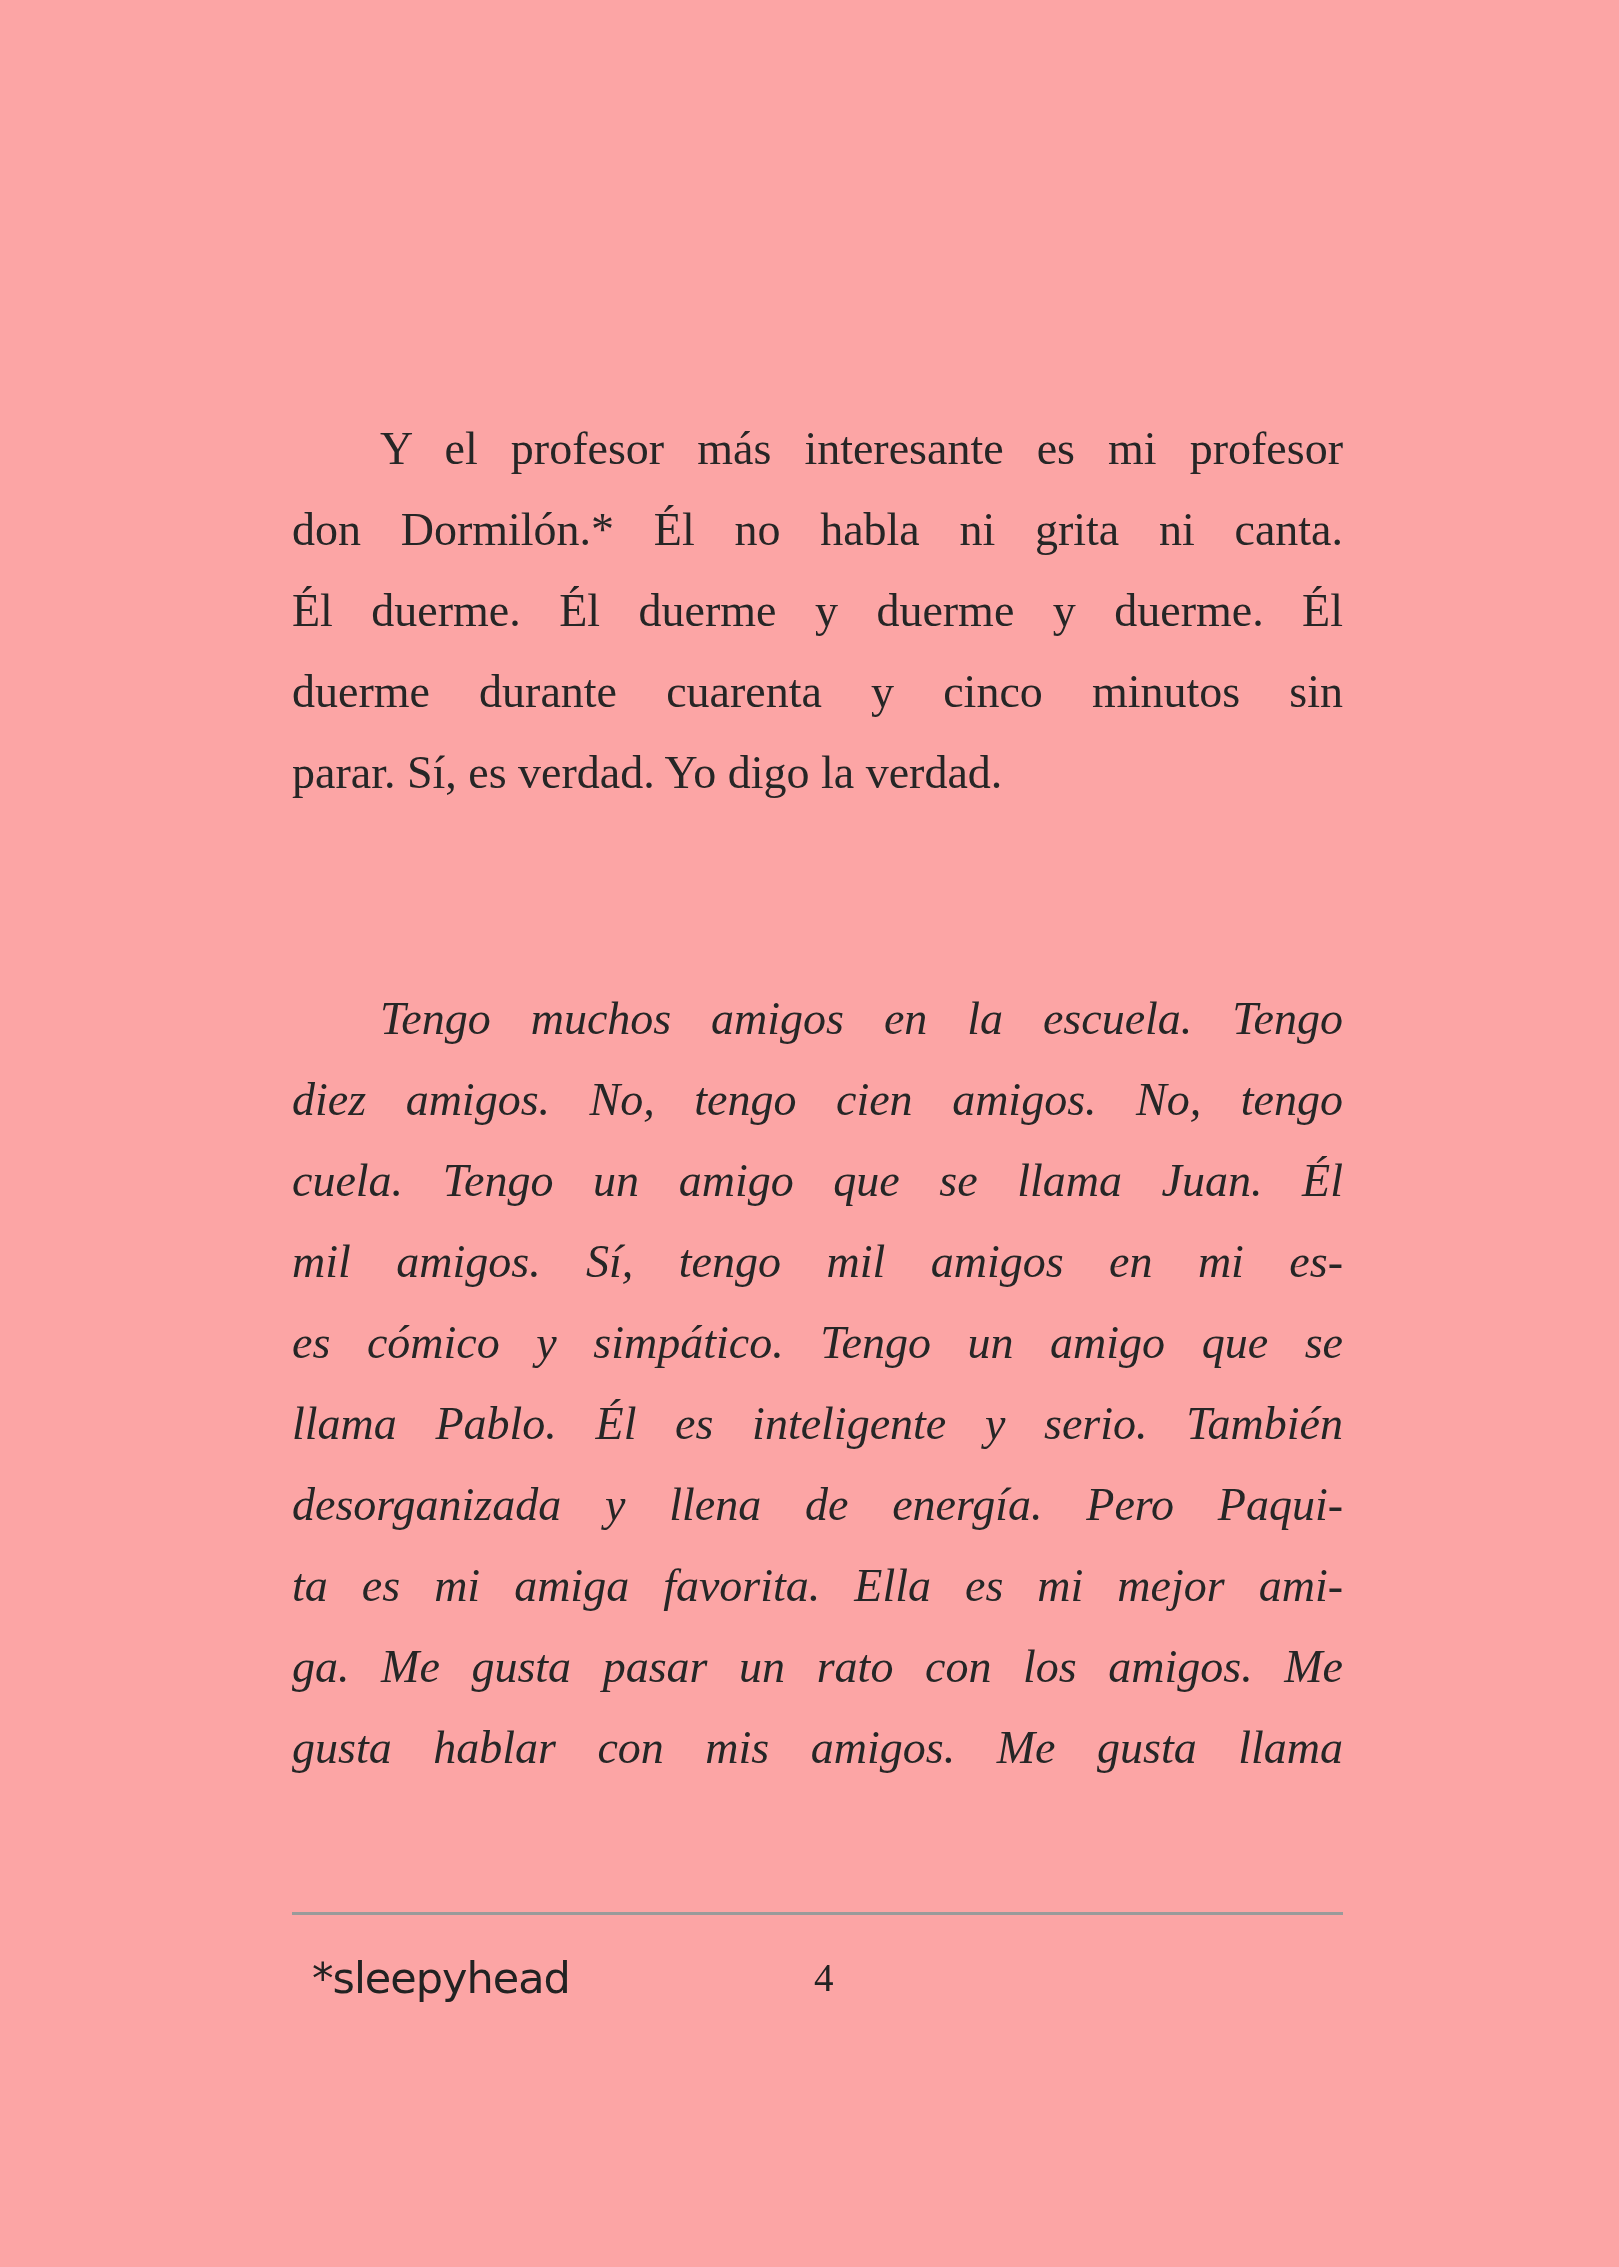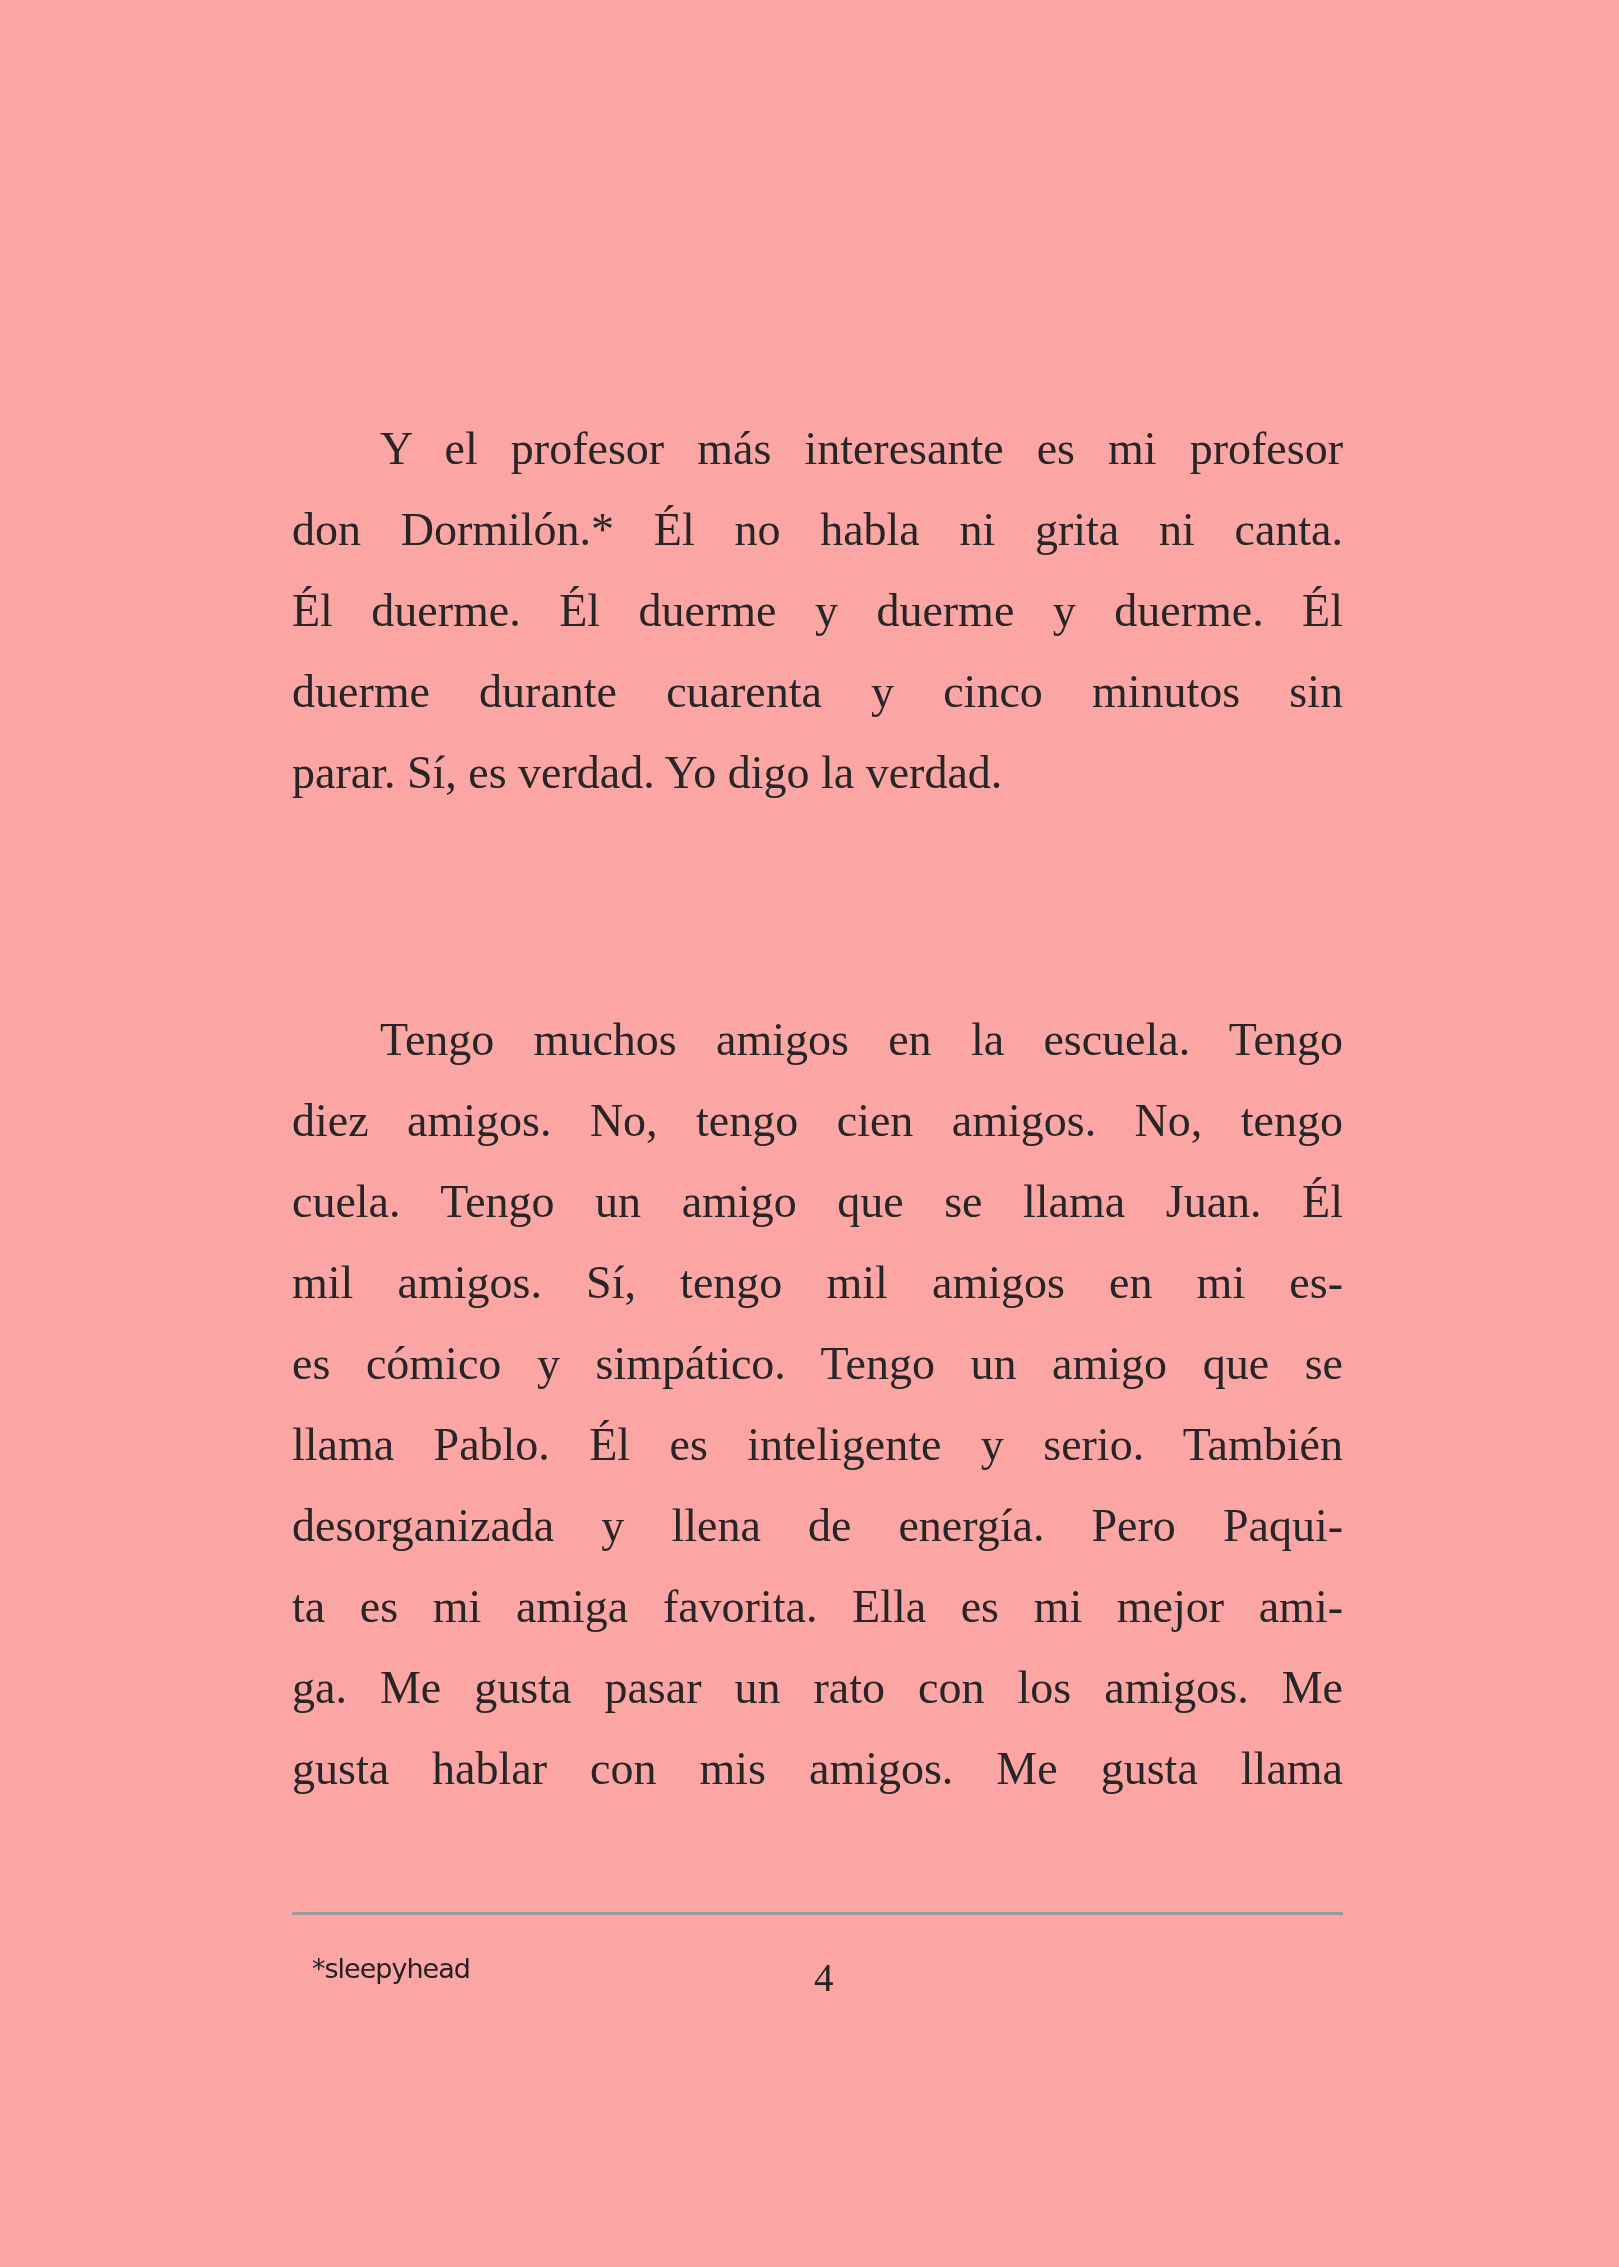--- a/index.html
+++ b/index.html
@@ -37,35 +37,35 @@
       text-align: justify;
       text-align-last: justify;
     }
     .line.last {
       text-align-last: left;
     }
     .line.indent {
       padding-left: 88px;
     }
     #para1 { top: 408px; }
-    #para2 { top: 999px; }
+    #para2 { top: 978px; font-style: italic; }
     .rule {
       position: absolute;
       left: 292px;
       top: 1912px;
       width: 1051px;
       height: 2.9px;
       background: #9a9a9a;
     }
     .footnote {
       position: absolute;
       left: 312px;
       top: 1953px;
       font-family: "DejaVu Sans", "Liberation Sans", sans-serif;
-      font-size: 27px;
+      font-size: 43px;
       color: #222222;
       letter-spacing: -1px;
     }
     .page-number {
       position: absolute;
       left: 814px;
       top: 1955px;
       font-family: "Liberation Serif", "DejaVu Serif", serif;
       font-size: 39px;
       color: #222222;

